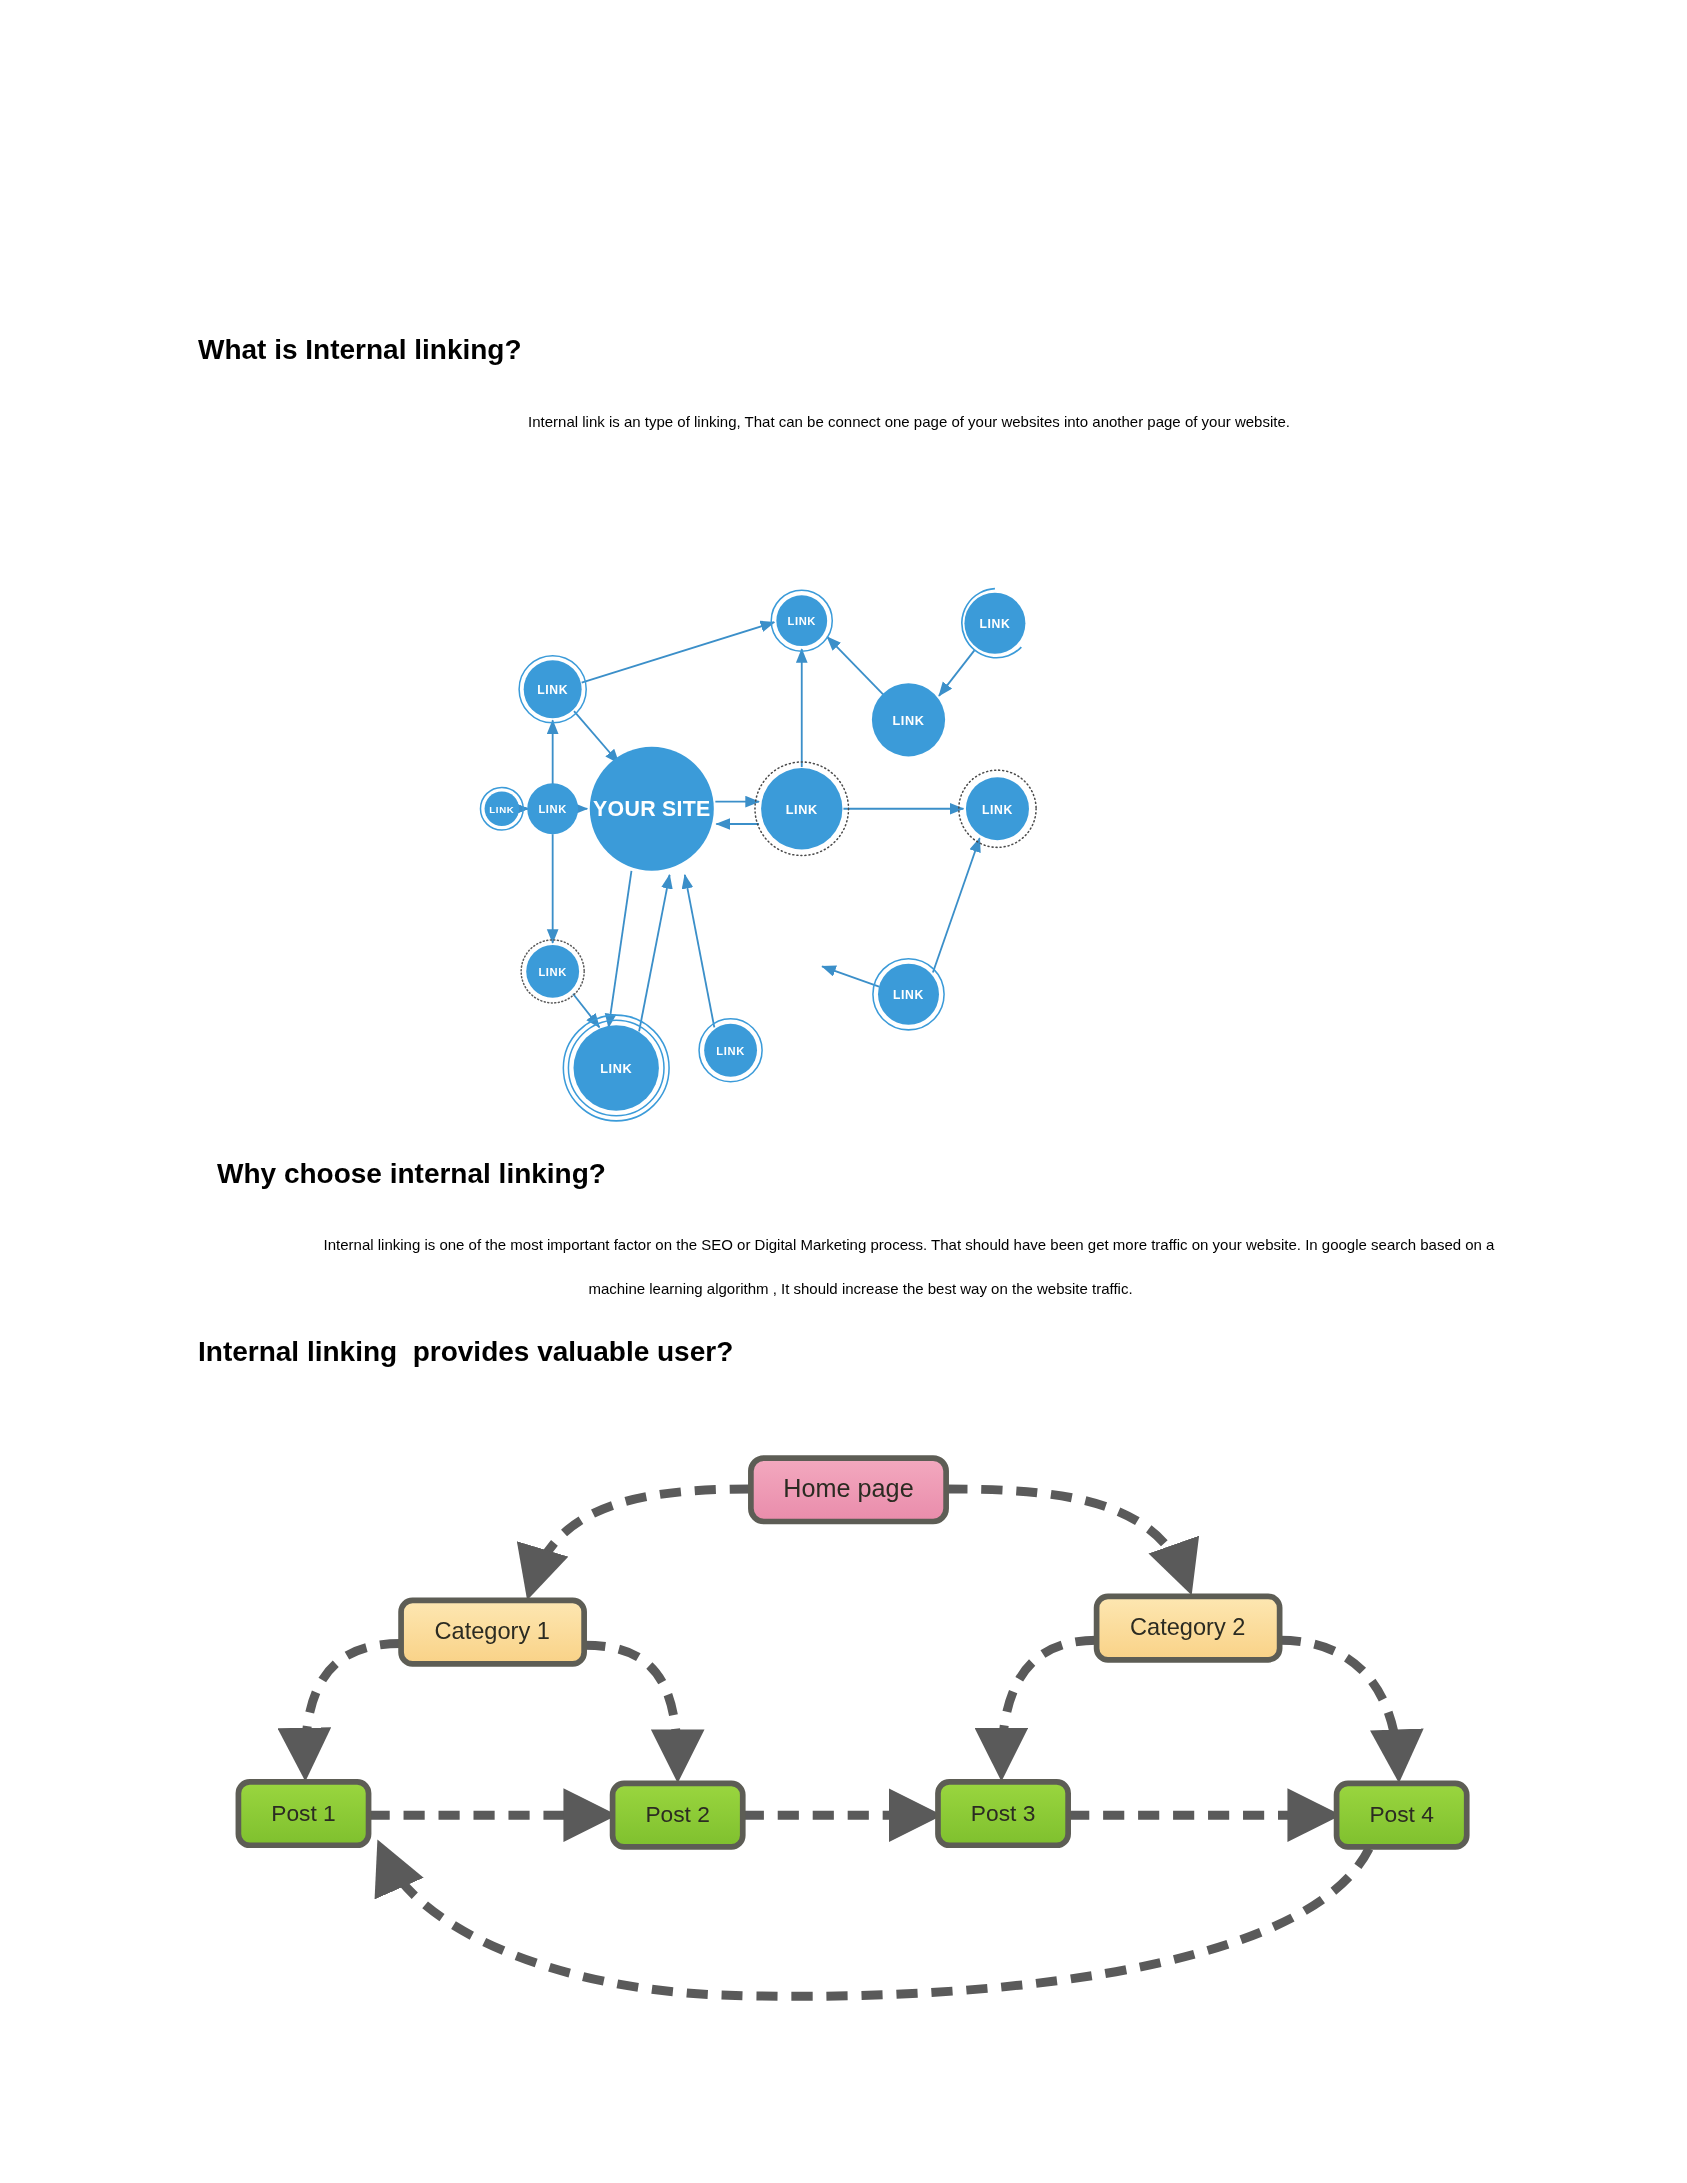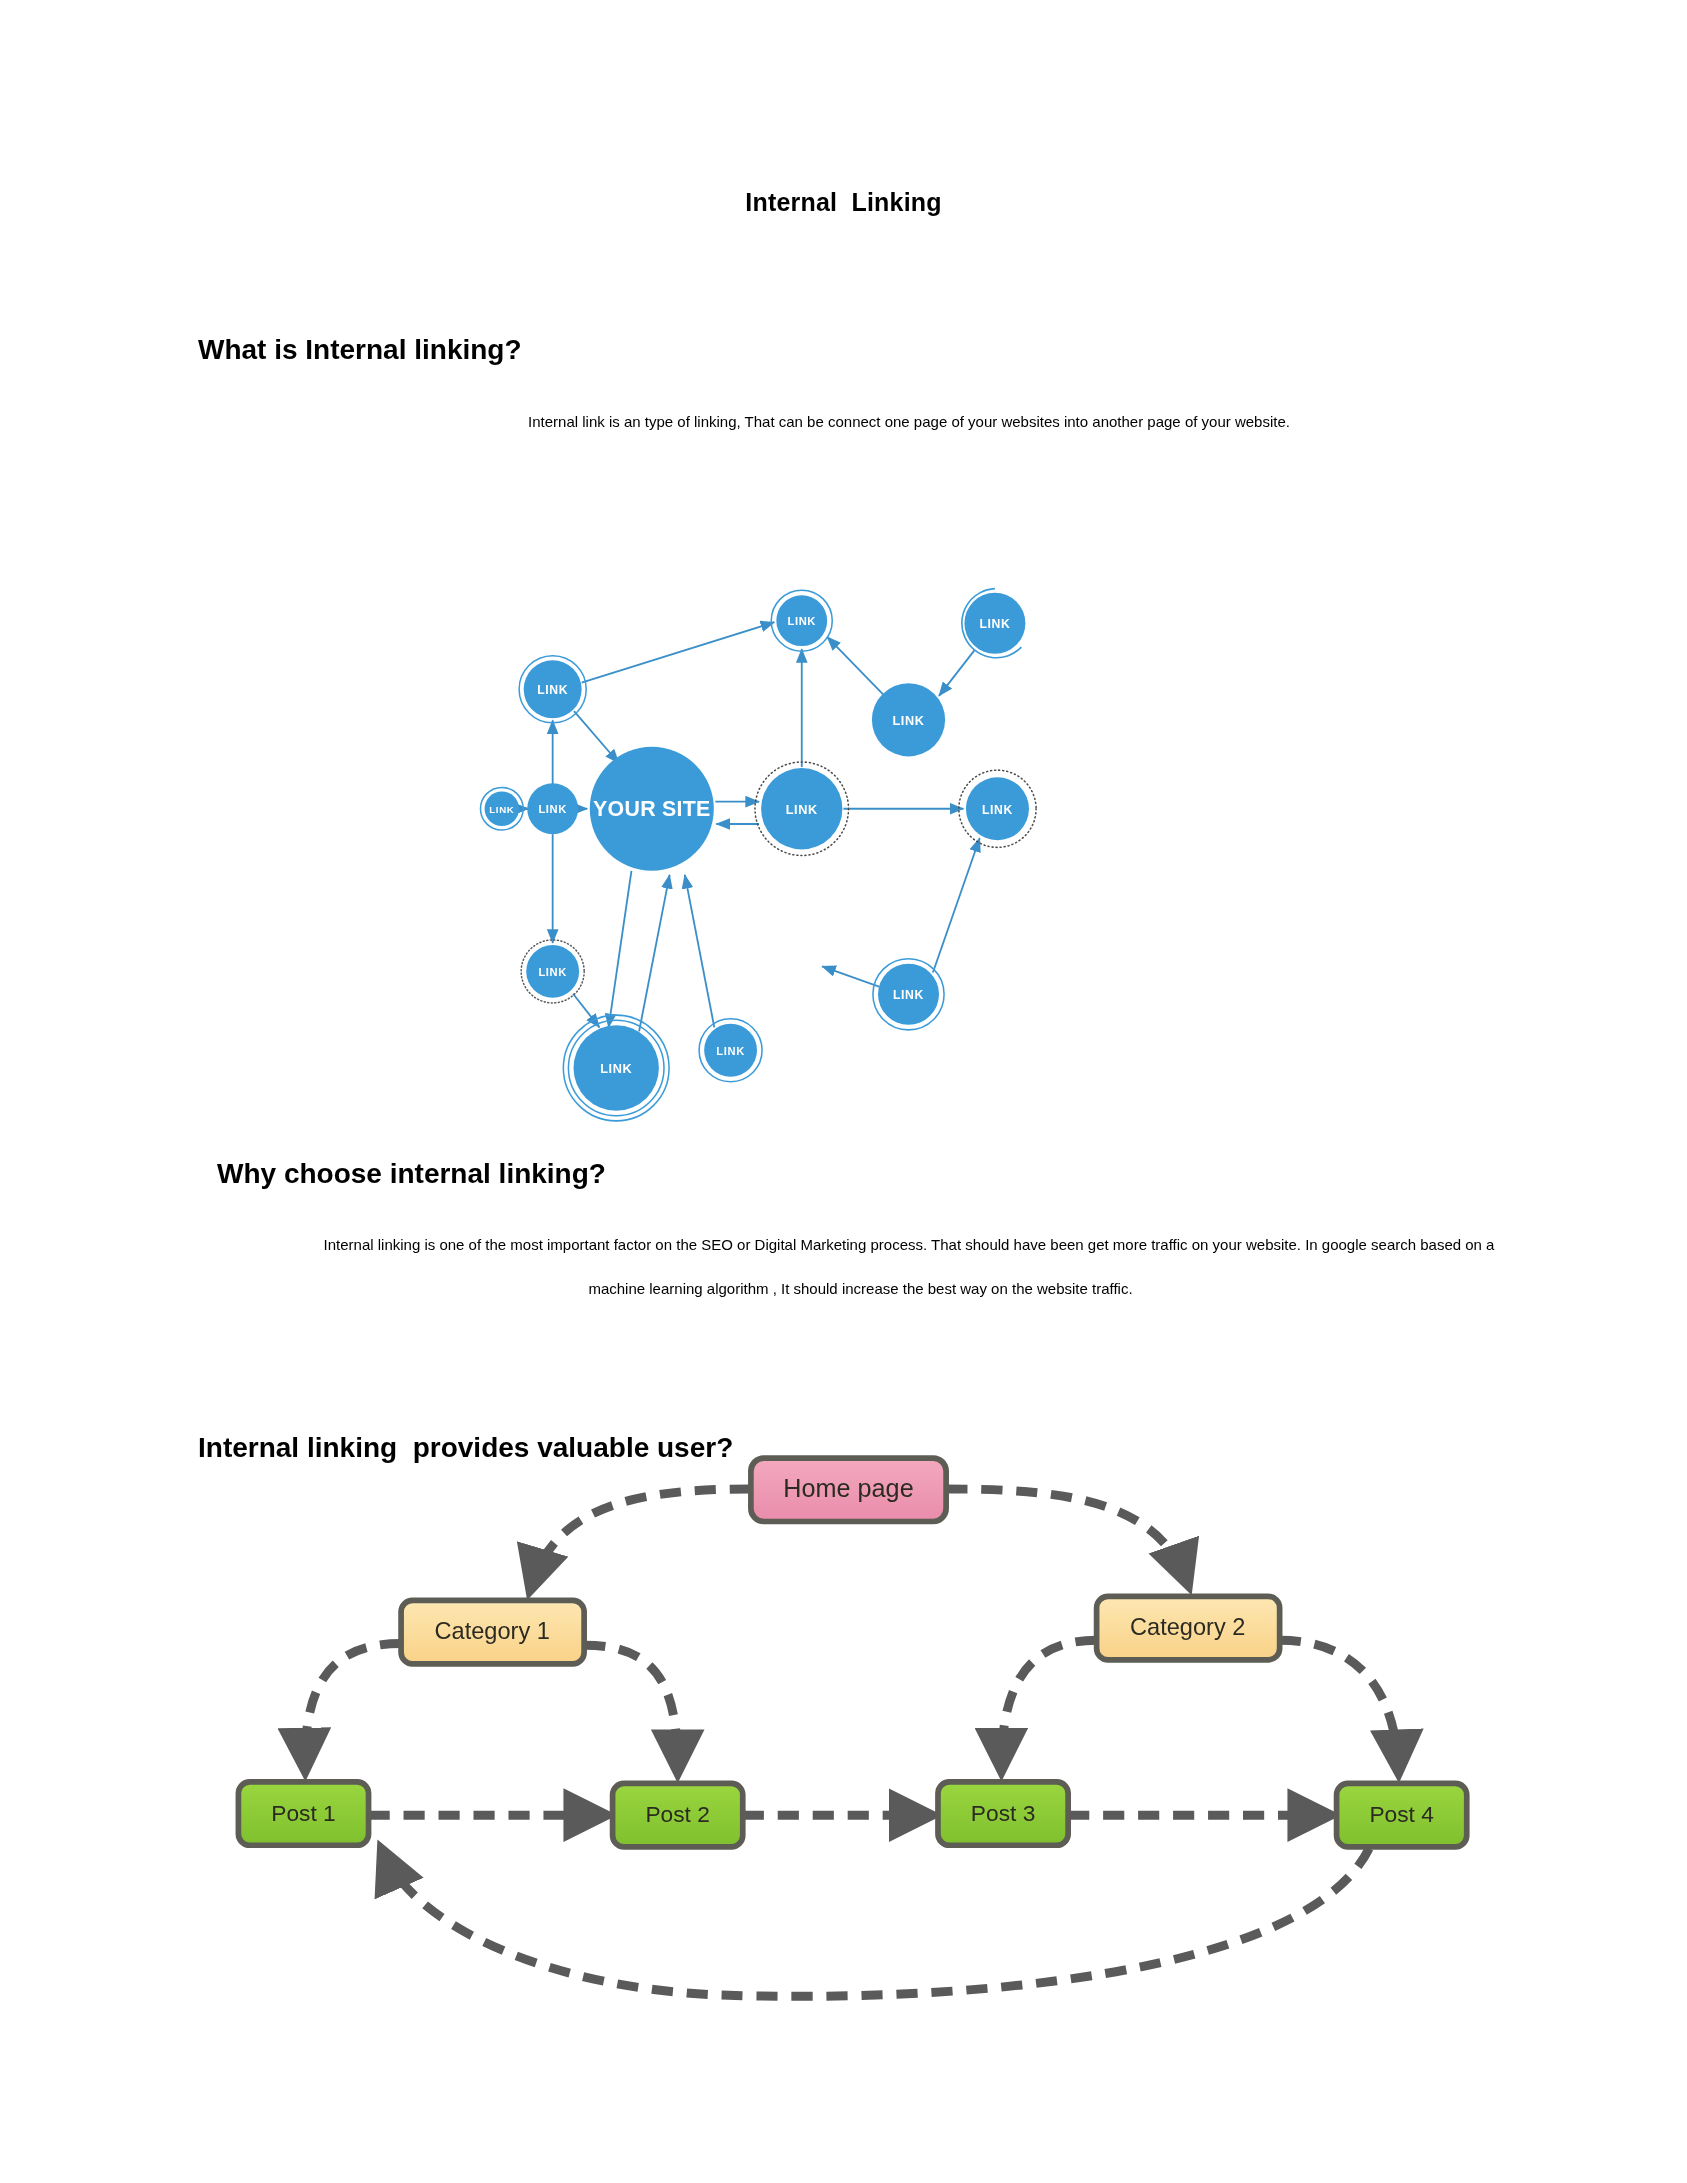--- a/index.html
+++ b/index.html
@@ -37,21 +37,21 @@
   }
   .heading {
     position: absolute;
     left: 198px;
     font-size: 28px;
     font-weight: bold;
     white-space: pre;
   }
   #h-what  { top: 334px; }
   #h-why   { top: 1158px; margin-left: 19px; }
-  #h-value { top: 1432px; }
+  #h-value { top: 1336px; }
 
   .para {
     position: absolute;
     left: 214px;
     width: 1293px;
     font-size: 15px;
     line-height: 44px;
     text-align: center;
     text-indent: 97px;
   }
@@ -76,21 +76,20 @@
     width: 1269px;
     height: 577px;
   }
   .flow-diagram svg { display: block; }
 </style>
 </head>
 <body>
 
 <div class="page">
 
-  <div class="doc-title">Internal  Linking</div>
 
   <div class="heading" id="h-what">What is Internal linking?</div>
 
   <div class="para" id="p-what">Internal link is an type of linking, That can be connect one page of your websites into another page of your website.</div>
 
   <div class="net-diagram">
     <svg width="1055" height="610" viewBox="0 0 1280 1200" preserveAspectRatio="xMidYMid meet">
       <defs>
         <marker id="ah" markerWidth="9" markerHeight="9" refX="7.5" refY="3.2" orient="auto" markerUnits="strokeWidth">
           <path d="M0,0 L8,3.2 L0,6.4 z" fill="#3b8fc9"></path>

